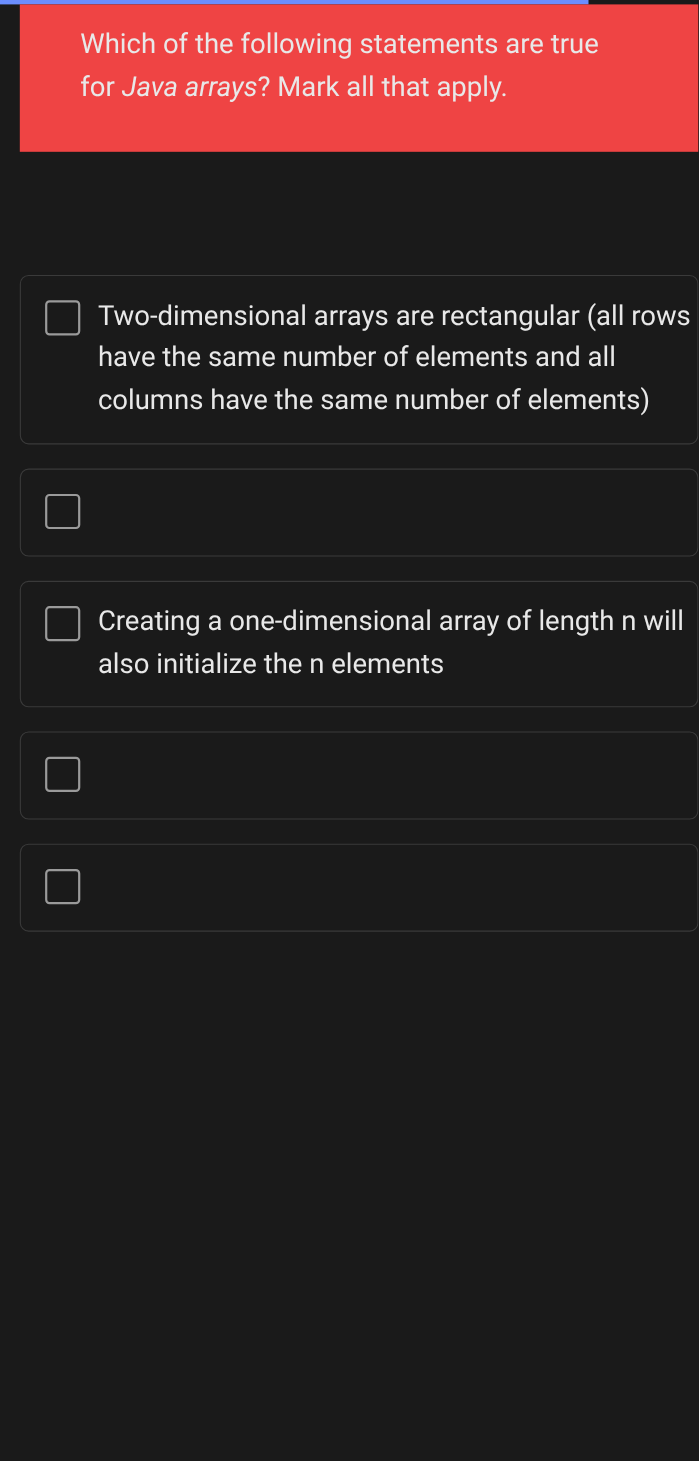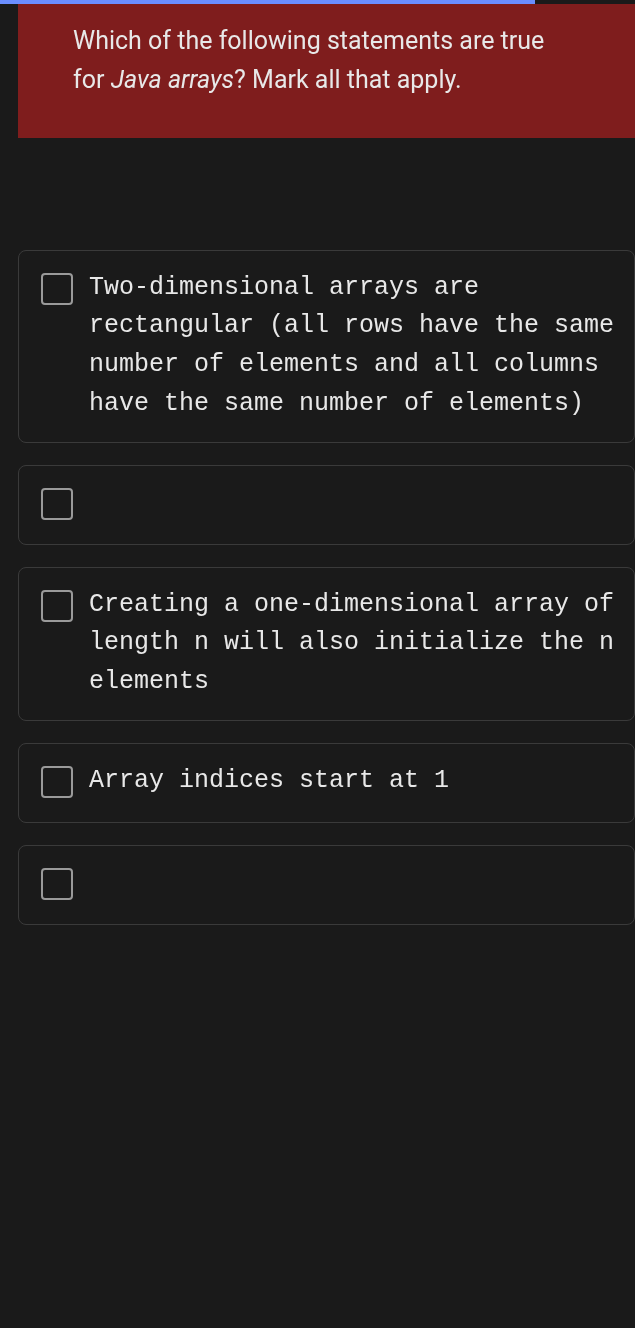--- a/index.html
+++ b/index.html
@@ -14,42 +14,41 @@
   .top-bar {
     height: 4px;
     background: #1a1a1a;
   }
   .progress-segment {
     height: 4px;
     width: 535px;
     background: #6b8eff;
   }
   .question-prompt {
-    background: #7f1d1d;
+    background: #ef4444;
     padding: 18px 55px 38px 55px;
     margin-left: 18px;
     font-size: 25px;
     line-height: 1.55;
     color: #e8e8e8;
   }
   .question-prompt em {
     font-style: italic;
   }
   .options-area {
     padding: 112px 0 0 18px;
   }
   .option-row {
     display: flex;
     align-items: flex-start;
     border: 1px solid #3a3a3a;
     border-radius: 8px;
     padding: 18px 0 18px 22px;
     margin-bottom: 22px;
     min-height: 80px;
-    font-family: Liberation Mono, monospace;
   }
   .checkbox {
     width: 32px;
     height: 32px;
     min-width: 32px;
     border: 2.5px solid #9a9a9a;
     border-radius: 4px;
     margin-right: 16px;
     margin-top: 4px;
     background: transparent;
@@ -84,20 +83,19 @@
     <div class="checkbox"></div>
   </div>
 
   <div class="option-row">
     <div class="checkbox"></div>
     <div class="option-text">Creating a one-dimensional array of length n will also initialize the n elements</div>
   </div>
 
   <div class="option-row">
     <div class="checkbox"></div>
-    <div class="option-text">Array indices start at 1</div>
   </div>
 
   <div class="option-row">
     <div class="checkbox"></div>
   </div>
 
 </div>
 
 </body></html>

